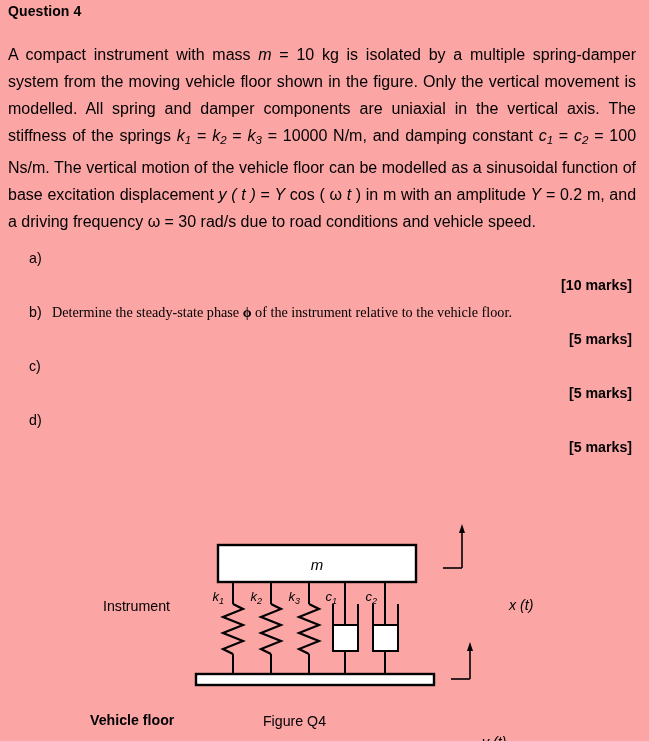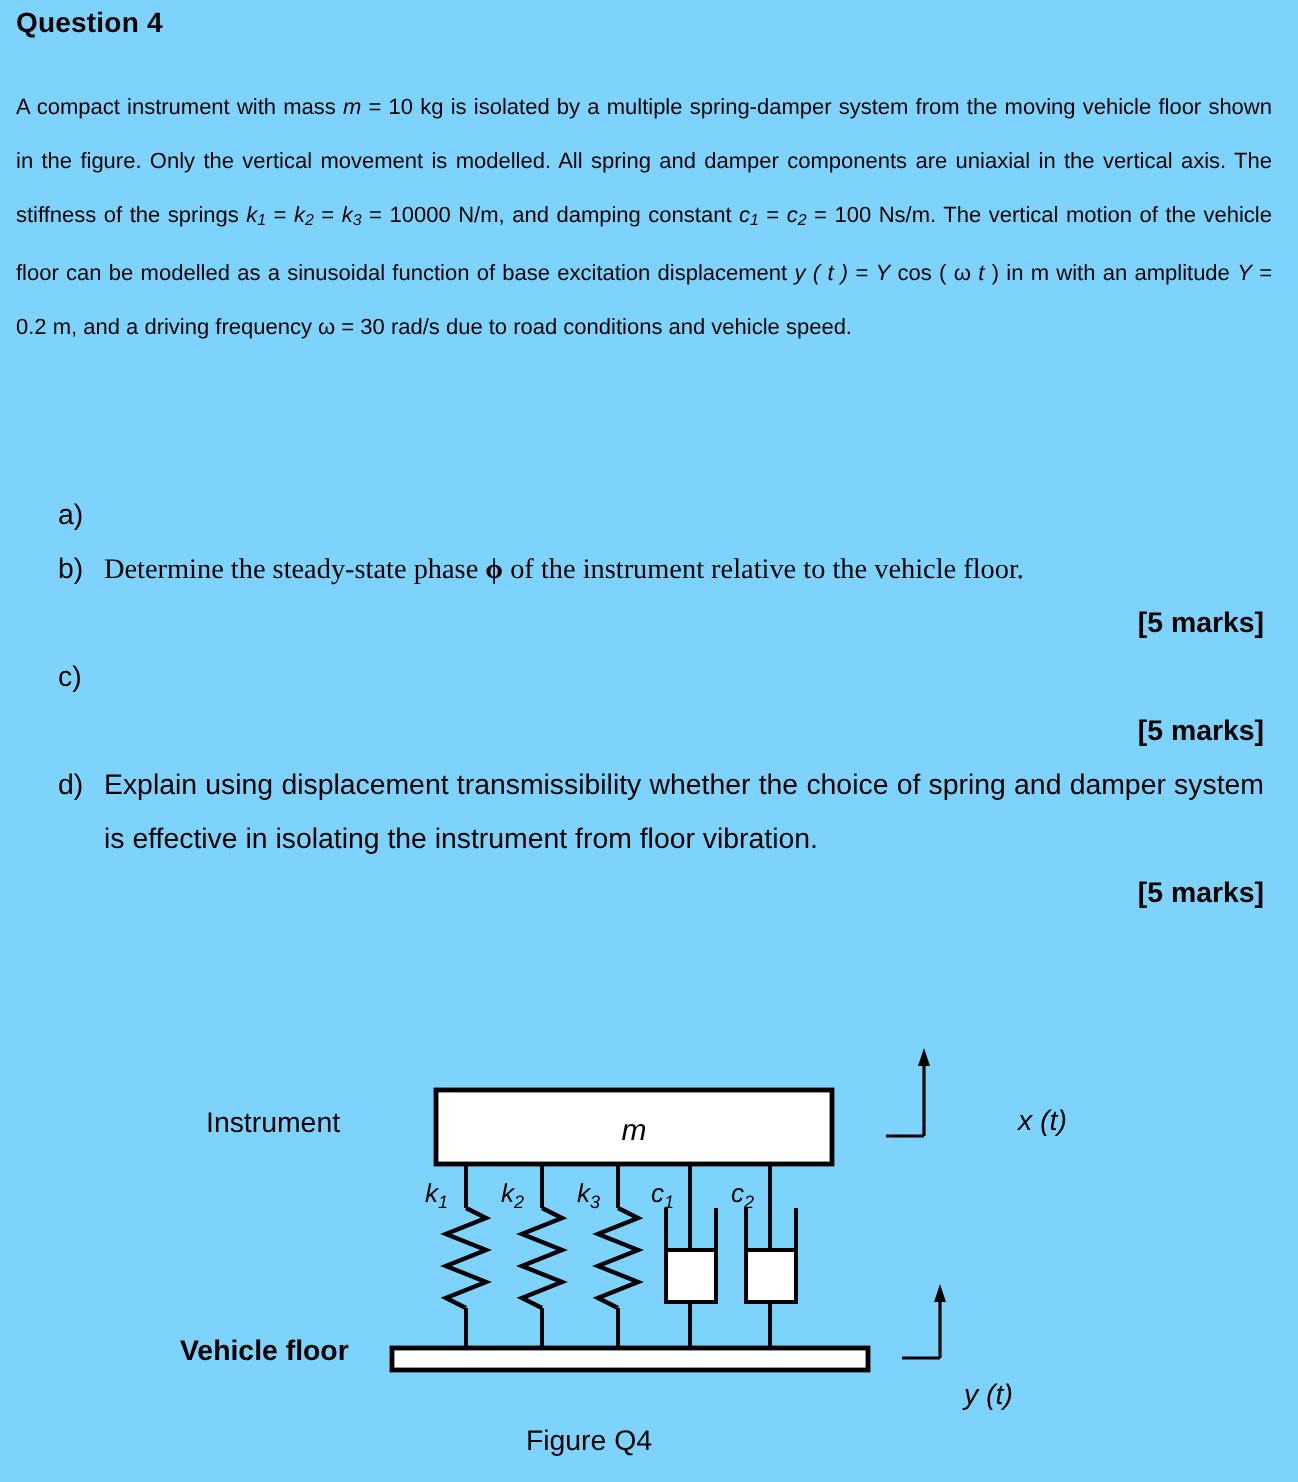--- a/index.html
+++ b/index.html
@@ -12,39 +12,39 @@
     height: 741px;
     position: relative;
     font-family: "Liberation Sans", sans-serif;
     color: #000000;
     overflow: hidden;
   }
   .page {
     position: relative;
     width: 649px;
     height: 741px;
-    background: #7dd3fc;
+    background: #fca5a5;
   }
 
   
   .q-title {
     position: absolute;
     left: 8px;
     top: 3px;
     font-size: 14px;
     font-weight: bold;
     letter-spacing: 0.1px;
   }
 
   .body-text {
     position: absolute;
     left: 8px;
     top: 41px;
     width: 628px;
-    font-size: 11px;
+    font-size: 16px;
     line-height: 27px;
     text-align: justify;
     text-justify: inter-word;
   }
 
   i.var {
     font-style: italic;
   }
   sub {
     font-size: 0.72em;
@@ -88,20 +88,21 @@
     text-align: right;
     font-size: 14.2px;
     font-weight: bold;
     line-height: 27px;
     padding-right: 17px;
   }
   .fig-label {
     position: absolute;
     font-size: 14.2px;
     white-space: nowrap;
+    margin-top: 44px;
   }
   .lbl-instrument { left: 103px; top: 554px; }
   .lbl-vehicle    { left: 90px;  top: 668px; font-weight: bold; }
   .lbl-xt  { left: 509px; top: 553px; font-style: italic; }
   .lbl-yt  { left: 482px; top: 690px; font-style: italic; }
   .fig-caption {
     position: absolute;
     left: 0;
     top: 713px;
     width: 649px;
@@ -140,20 +141,21 @@
     m with an amplitude <i class="var">Y</i> = 0.2 m, and a driving frequency ω = 30 rad/s due to road
     conditions and vehicle speed.
   </div>
 
   <div class="parts">
 
     <div class="part">
       <div class="part-row">
         <span class="marker">a)</span>
       </div>
+      <div class="marks">[10 marks]</div>
     </div>
 
     <div class="part">
       <div class="part-row">
         <span class="marker">b)</span>
         <div class="part-text nojust">
           Determine the steady-state phase <b>ϕ</b> of the instrument relative to the vehicle floor.
         </div>
       </div>
       <div class="marks">[5 marks]</div>
@@ -162,21 +164,20 @@
     <div class="part">
       <div class="part-row">
         <span class="marker">c)</span>
       </div>
       <div class="marks">[5 marks]</div>
     </div>
 
     <div class="part">
       <div class="part-row">
         <span class="marker">d)</span>
-        <div class="part-text">Explain using displacement transmissibility whether the choice of spring and damper system is effective in isolating the instrument from floor vibration.</div>
       </div>
       <div class="marks">[5 marks]</div>
     </div>
 
   </div>
 
   <div class="fig-label lbl-instrument">Instrument</div>
   <div class="fig-label lbl-vehicle">Vehicle floor</div>
   <div class="fig-label lbl-xt">x (t)</div>
   <div class="fig-label lbl-yt">y (t)</div>

